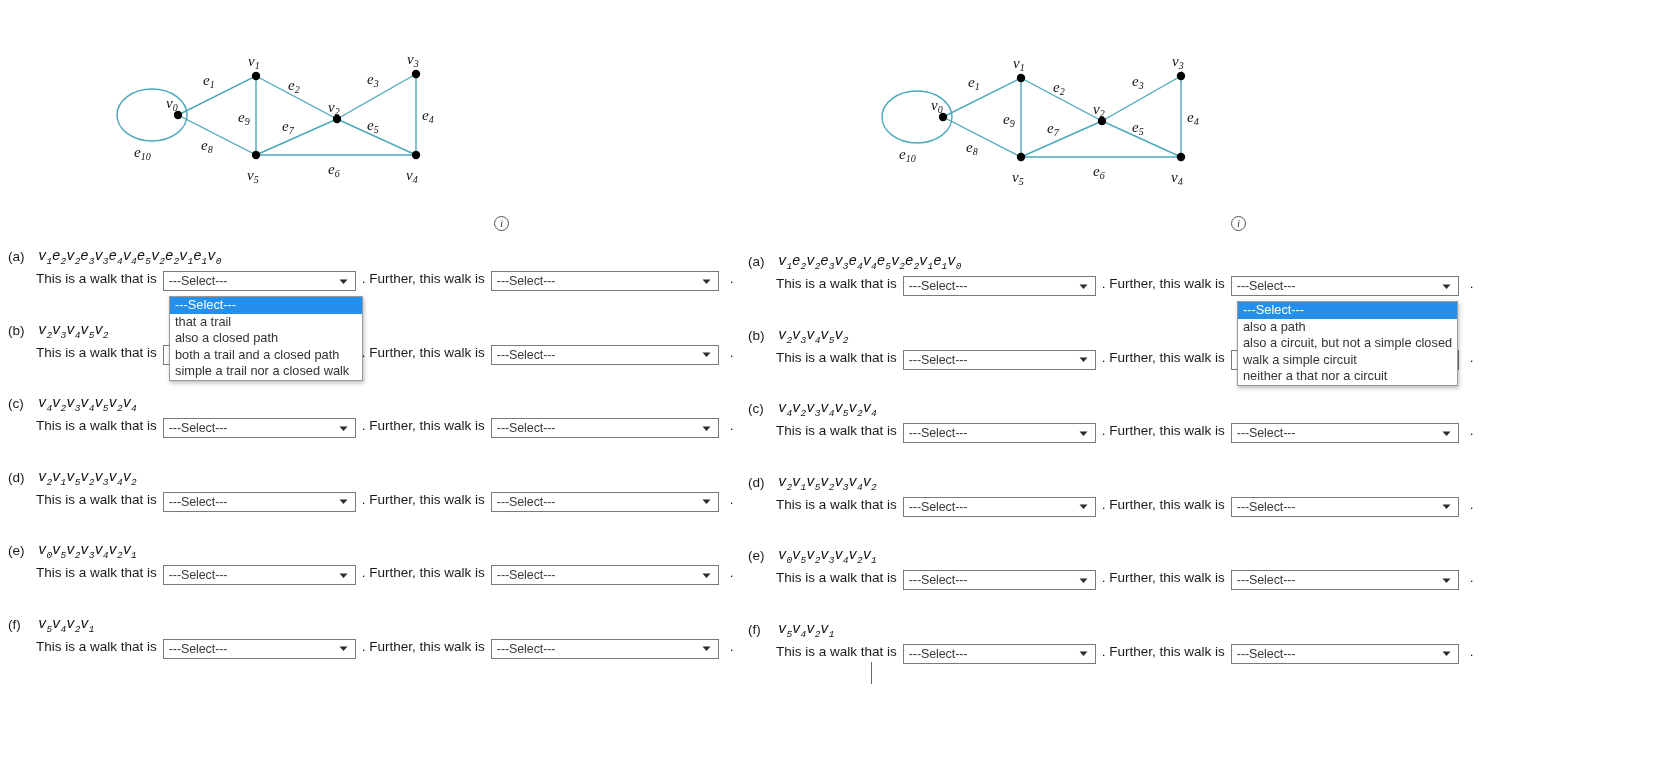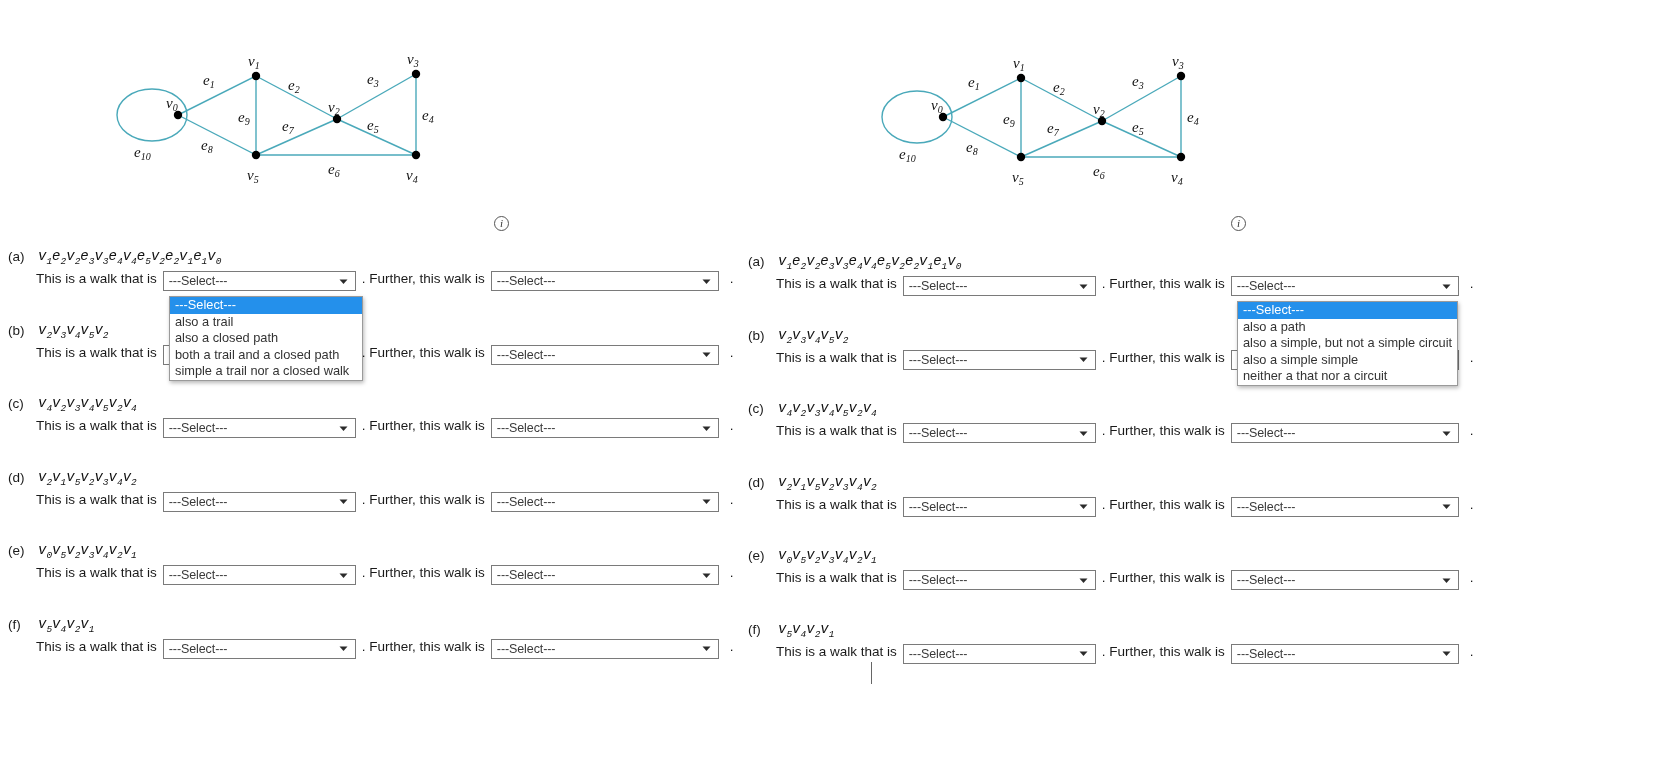--- a/index.html
+++ b/index.html
@@ -282,21 +282,21 @@
               <svg width="11" height="11" viewBox="0 0 11 11">
                 <polygon points="1.5,3.5 9.5,3.5 5.5,8" fill="#2b2b2b"></polygon>
               </svg>
             </span></span>
           <span class="txt dot">.</span>
         </div>
       </div>
 
     <div class="dropdown" id="dd-left" style="left:169px; top:296px; width:194px;">
         <div class="dd-opt sel-hl">---Select---</div>
-        <div class="dd-opt">also a trail</div>
+        <div class="dd-opt">that a trail</div>
         <div class="dd-opt">also a closed path</div>
         <div class="dd-opt">both a trail and a closed path</div>
         <div class="dd-opt">simple a trail nor a closed walk</div>
       </div>
   </div>
 
   <div class="panel panel-right">
 
     <div class="figure" style="position:absolute; left:125px; top:42px;">
       <svg width="400" height="170" viewBox="0 0 400 170">
@@ -443,20 +443,20 @@
                 <polygon points="1.5,3.5 9.5,3.5 5.5,8" fill="#2b2b2b"></polygon>
               </svg>
             </span></span>
           <span class="txt dot">.</span>
         </div>
       </div>
 
     <div class="dropdown" id="dd-right" style="left:497px; top:301px; width:221px;">
         <div class="dd-opt sel-hl">---Select---</div>
         <div class="dd-opt">also a path</div>
-        <div class="dd-opt">also a simple, but not a simple circuit</div>
-        <div class="dd-opt">also a simple simple</div>
+        <div class="dd-opt">also a circuit, but not a simple closed</div>
+        <div class="dd-opt">walk a simple circuit</div>
         <div class="dd-opt">neither a that nor a circuit</div>
       </div>
   </div>
 
   <div style="position:absolute; left:871px; top:662px; width:1px; height:22px; background:#666;"></div>
 </div>
 
 </body></html>

